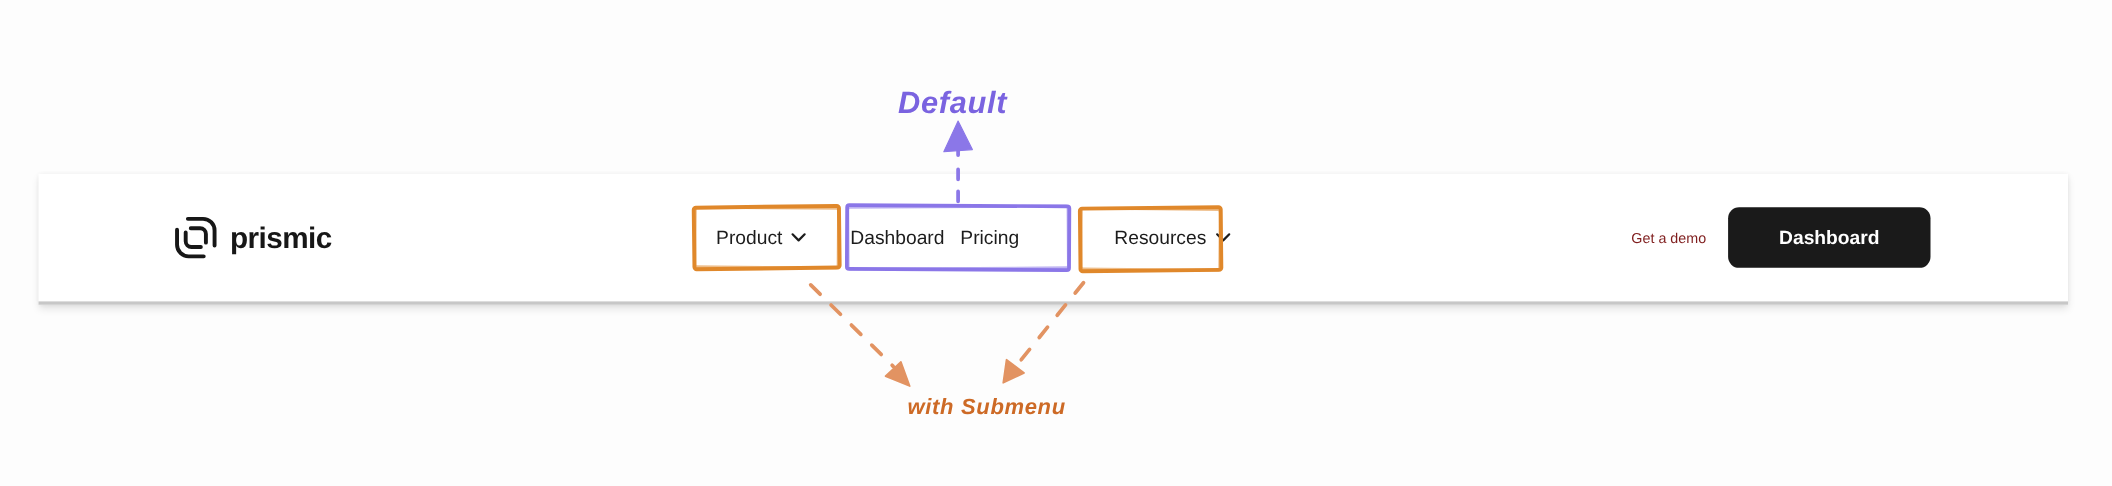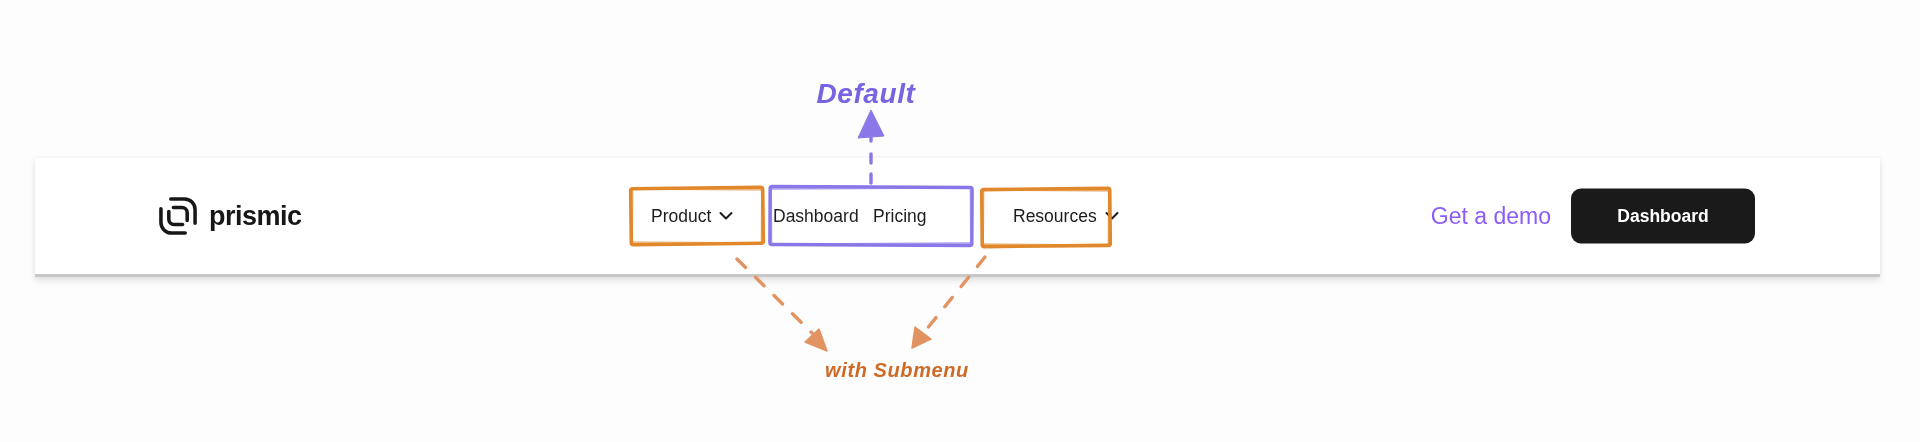--- a/index.html
+++ b/index.html
@@ -25,21 +25,21 @@
     font-family:"Liberation Sans", sans-serif;
     font-size:17.5px; font-weight:500; color:#1c1c1c; white-space:nowrap;
   }
   .nav-product   { left:616px; }
   .nav-showcase  { left:738px; }
   .nav-pricing   { left:838px;align-items:center; }
   .nav-resources { left:957px;margin-left:21px; }
 
   .actions { position:absolute; right:125px; top:50%; transform:translateY(-50%);
              display:flex; align-items:center; gap:20px; }
-  .demo-link { font-size:23px; font-weight:500; color:#8b5cf6; text-decoration:none;
+  .demo-link { font-size:13px; font-weight:500; color:#7f1d1d; text-decoration:none;
                cursor:pointer; white-space:nowrap; }
   .dashboard-btn {
     width:184px; height:55px; border:none; border-radius:10px;
     background:#1a1a1a; color:#ffffff; font-family:"Liberation Sans", sans-serif;
     font-size:17.5px; font-weight:700; cursor:pointer;
   }
 
   
   .annotations { position:absolute; left:0; top:0; width:1920px; height:442px;
                  pointer-events:none; z-index:5; }

